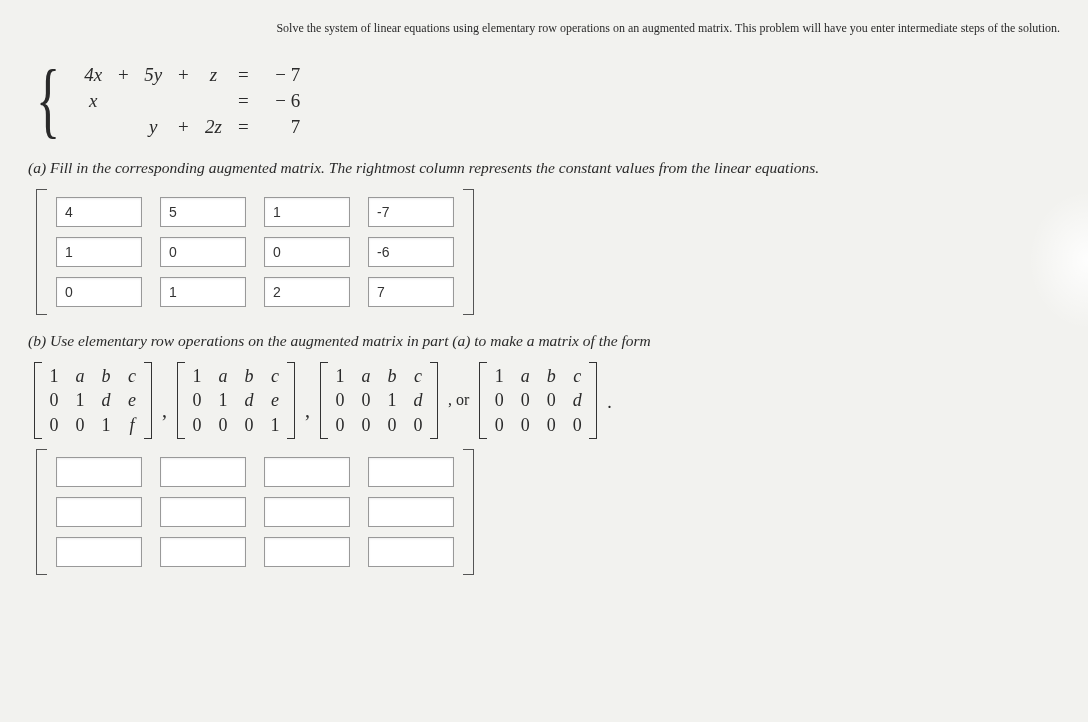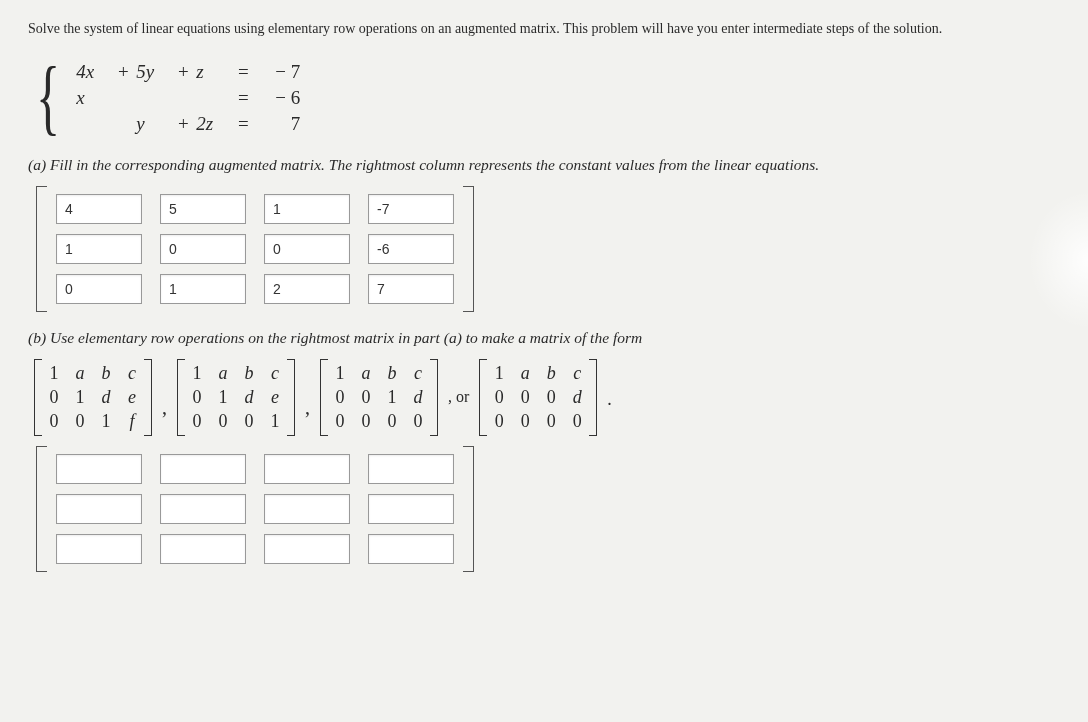--- a/index.html
+++ b/index.html
@@ -6,40 +6,40 @@
   body {
     font-family: Georgia, 'Times New Roman', serif;
     background: #f2f2ef;
     color: #2a2a2a;
     width: 1088px;
     height: 722px;
     padding: 20px 28px;
     position: relative;
     overflow: hidden;
   }
-  .prompt { font-size: 14px; line-height: 1.35; margin-bottom: 20px; }
+  .prompt { font-size: 12px; line-height: 1.35; margin-bottom: 26px; text-align: right; }
   .system {
     font-family: 'Times New Roman', serif;
     font-size: 19px;
     display: flex;
     align-items: stretch;
     margin-bottom: 12px;
   }
   .brace {
     font-size: 84px;
     line-height: 84px;
     font-weight: 100;
     margin-right: 8px;
     transform: scaleX(0.6);
     position: relative;
     top: -4px;
   }
   .eqs { display: flex; flex-direction: column; gap: 4px; padding-top: 2px; }
   .eq { display: flex; gap: 0; align-items: baseline; }
-  .t { display:inline-block; font-style: italic; }
+  .t { display:inline-block; text-align:center; font-style: italic; }
   .op { display:inline-block; width:26px; text-align:center; font-style: normal; }
   .rhs { display:inline-block; width:44px; text-align:right; font-style: normal; }
   .xcol{width:34px;} .ycol{width:34px;} .zcol{width:34px;}
   .part { font-size: 15.5px; margin-bottom: 10px; line-height:1.35;font-style:italic; }
   .matrix-wrap { display:flex; align-items:stretch; margin: 6px 0 16px 8px; }
   .br { width: 10px; position:relative; }
   .br::before { content:''; position:absolute; top:0; bottom:0; width:10px; border:1.6px solid #555; }
   .br.l::before { border-right:none; border-radius:0; left:0;}
   .br.r::before { border-left:none; border-radius:0; right:0;}
   .cells { display:flex; flex-direction:column; gap:10px; padding:8px 10px; }
@@ -126,21 +126,21 @@
     <div class="row">
       <input class="cell" value="0" style="">
       <input class="cell" value="1" style="">
       <input class="cell" value="2" style="">
       <input class="cell" value="7" style="">
     </div>
   </div>
   <div class="br r"></div>
 </div>
 
-<div class="part">(b) Use elementary row operations on the rightmost matrix in part (a) to make a matrix of the form</div>
+<div class="part">(b) Use elementary row operations on the augmented matrix in part (a) to make a matrix of the form</div>
 
 <div class="sym-row">
   <div class="smatrix">
     <div class="sb l"></div>
     <div class="srows">
       <div class="srow">
           <span class="sc n">1</span>
           <span class="sc">a</span>
           <span class="sc">b</span>
           <span class="sc">c</span>

